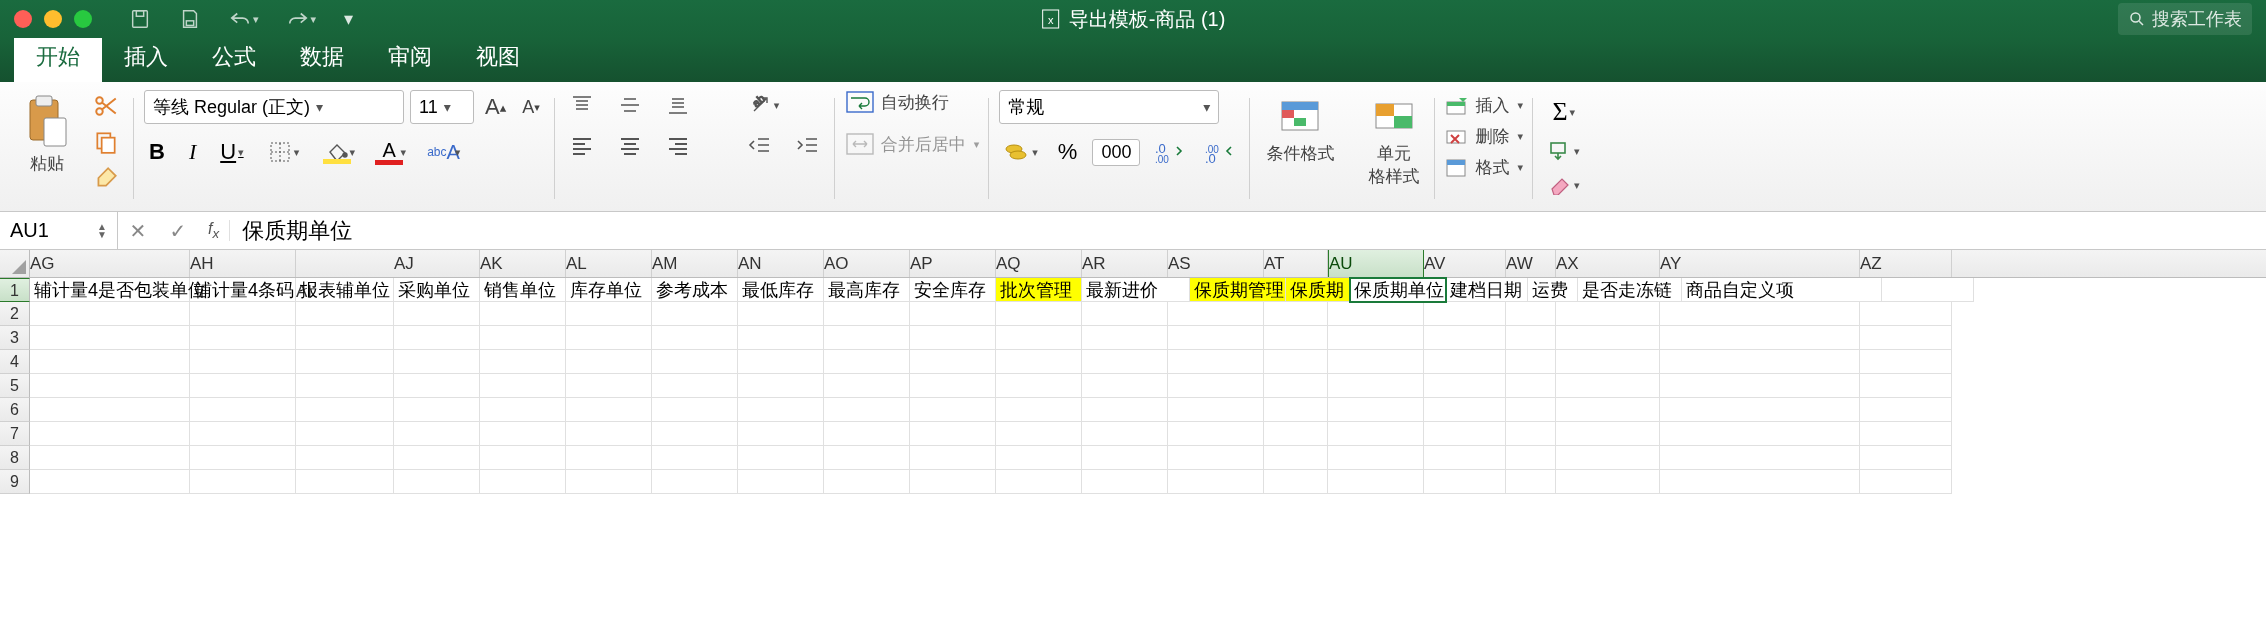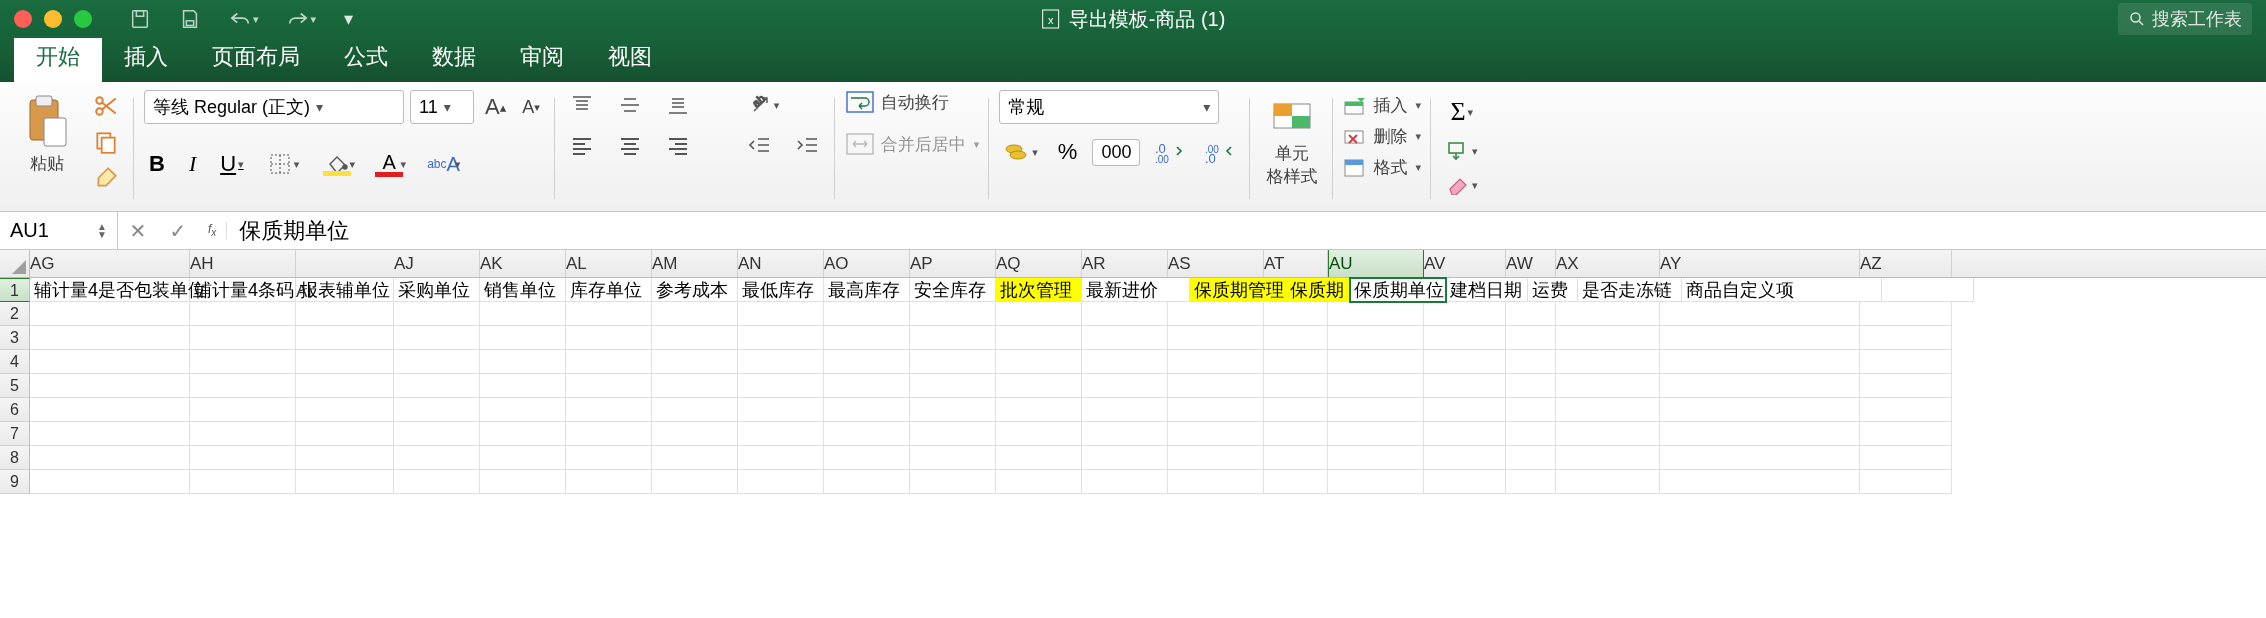--- a/index.html
+++ b/index.html
@@ -30,21 +30,21 @@
 .lbl { font-size: 17px; color: #444; text-align: center; }
 .ybar { height: 5px; background: #ffe040; width: 28px; margin-top: -2px; }
 .rbar { height: 5px; background: #e02020; width: 28px; margin-top: -2px; }
 .vstack { display: flex; flex-direction: column; gap: 4px; }
 .caret { font-size: 11px; color: #555; margin-left: 2px; }
 
 .fbar { height: 38px; border-bottom: 1px solid #c8c8c8; display: flex; align-items: center; background: #fff; }
 .namebox { width: 118px; border-right: 1px solid #c8c8c8; height: 100%; display: flex; align-items: center; padding: 0 10px; font-size: 20px; justify-content: space-between; }
 .spin { display: flex; flex-direction: column; font-size: 10px; color: #666; line-height: 8px; }
 .fbbtn { width: 40px; text-align: center; color: #888; font-size: 20px; cursor: pointer; }
-.fx { font-style: italic; font-size: 12px; color: #555; padding: 0 10px; border-right: 1px solid #e0e0e0; margin-right: 8px; }
+.fx { font-style: italic; font-size: 16px; color: #555; padding: 0 10px; border-right: 1px solid #e0e0e0; margin-right: 8px; }
 .fval { font-size: 22px; padding-left: 4px; }
 
 .grid { position: relative; overflow: hidden; }
 .colheads { display: flex; height: 28px; background: linear-gradient(#f4f4f4,#eaeaea); border-bottom: 1px solid #bcbcbc; }
 .corner { width: 30px; border-right: 1px solid #bcbcbc; background: linear-gradient(#f4f4f4,#eaeaea); position: relative; }
 .corner::after { content: ""; position: absolute; right: 3px; bottom: 3px; border: 7px solid transparent; border-right-color: #a0a0a0; border-bottom-color: #a0a0a0; }
 .ch { border-right: 1px solid #d0d0d0; text-align: left; font-size: 17px; color: #333; line-height: 28px; background: linear-gradient(#f4f4f4,#eaeaea); }
 .ch.sel { background: linear-gradient(#e0f0e0,#c8e0c8); border-left: 1px solid #2a7a2a; border-right: 1px solid #2a7a2a; color: #0a4a0a; font-weight: 500; }
 .rows { display: flex; flex-direction: column; }
 .row { display: flex; height: 24px; }
@@ -102,21 +102,20 @@
         <circle cx="10" cy="10" r="6"></circle>
         <path d="M20 20l-5-5"></path>
       </svg>
     <span>搜索工作表</span>
   </div>
 </div>
 
 <div class="tabs">
     <div class="tab active">开始</div>
     <div class="tab">插入</div>
-    <div class="tab">页面布局</div>
     <div class="tab">公式</div>
     <div class="tab">数据</div>
     <div class="tab">审阅</div>
     <div class="tab">视图</div>
   </div>
 
 <div class="ribbon">
   <div class="group">
     <div class="grow" style="align-items:flex-start;gap:12px">
       <div class="bigbtn">
@@ -144,21 +143,21 @@
         <span class="btn">
             <svg width="26" height="26" viewBox="0 0 24 24" fill="none" stroke="#d89a4a" stroke-width="1.6">
               <path d="M14 3l7 7-9 9H5v-7z" fill="#fce8a8"></path>
             </svg>
           </span>
       </div>
     </div>
   </div>
 
   <div class="group">
-    <div class="vstack" style="gap:24px">
+    <div class="vstack" style="gap:12px">
       <div class="grow">
         <div class="dd" style="width:260px">
             <span>等线 Regular (正文)</span>
             <span class="chev">▾</span>
           </div>
         <div class="dd" style="width:64px">
             <span>11</span>
             <span class="chev">▾</span>
           </div>
         <span class="btn" style="font-size:22px;color:#444">A<span style="font-size:13px;vertical-align:super">▴</span></span>
@@ -304,20 +303,29 @@
               <text x="0" y="22" font-size="13">.0</text>
               <path d="M26 6l-4 4 4 4" stroke="#187a3a" fill="none" stroke-width="1.6"></path>
             </svg>
           </span>
       </div>
     </div>
   </div>
 
   <div class="group">
     <div class="grow" style="gap:22px;align-items:flex-start;padding-top:6px">
+      <div class="bigbtn">
+        <svg width="44" height="40">
+            <rect x="4" y="4" width="36" height="28" fill="#fff" stroke="#888"></rect>
+            <rect x="4" y="4" width="36" height="8" fill="#5a9ad8"></rect>
+            <rect x="4" y="12" width="12" height="8" fill="#e05a5a"></rect>
+            <rect x="16" y="20" width="12" height="8" fill="#4aba6a"></rect>
+          </svg>
+        <span class="lbl">条件格式</span>
+      </div>
       <div class="bigbtn">
         <svg width="44" height="40">
             <rect x="4" y="6" width="36" height="24" fill="#fff" stroke="#888"></rect>
             <rect x="4" y="6" width="18" height="12" fill="#e8a030"></rect>
             <rect x="22" y="18" width="18" height="12" fill="#4aba6a"></rect>
           </svg>
         <span class="lbl" style="white-space:pre">单元
 格样式</span>
       </div>
     </div>

